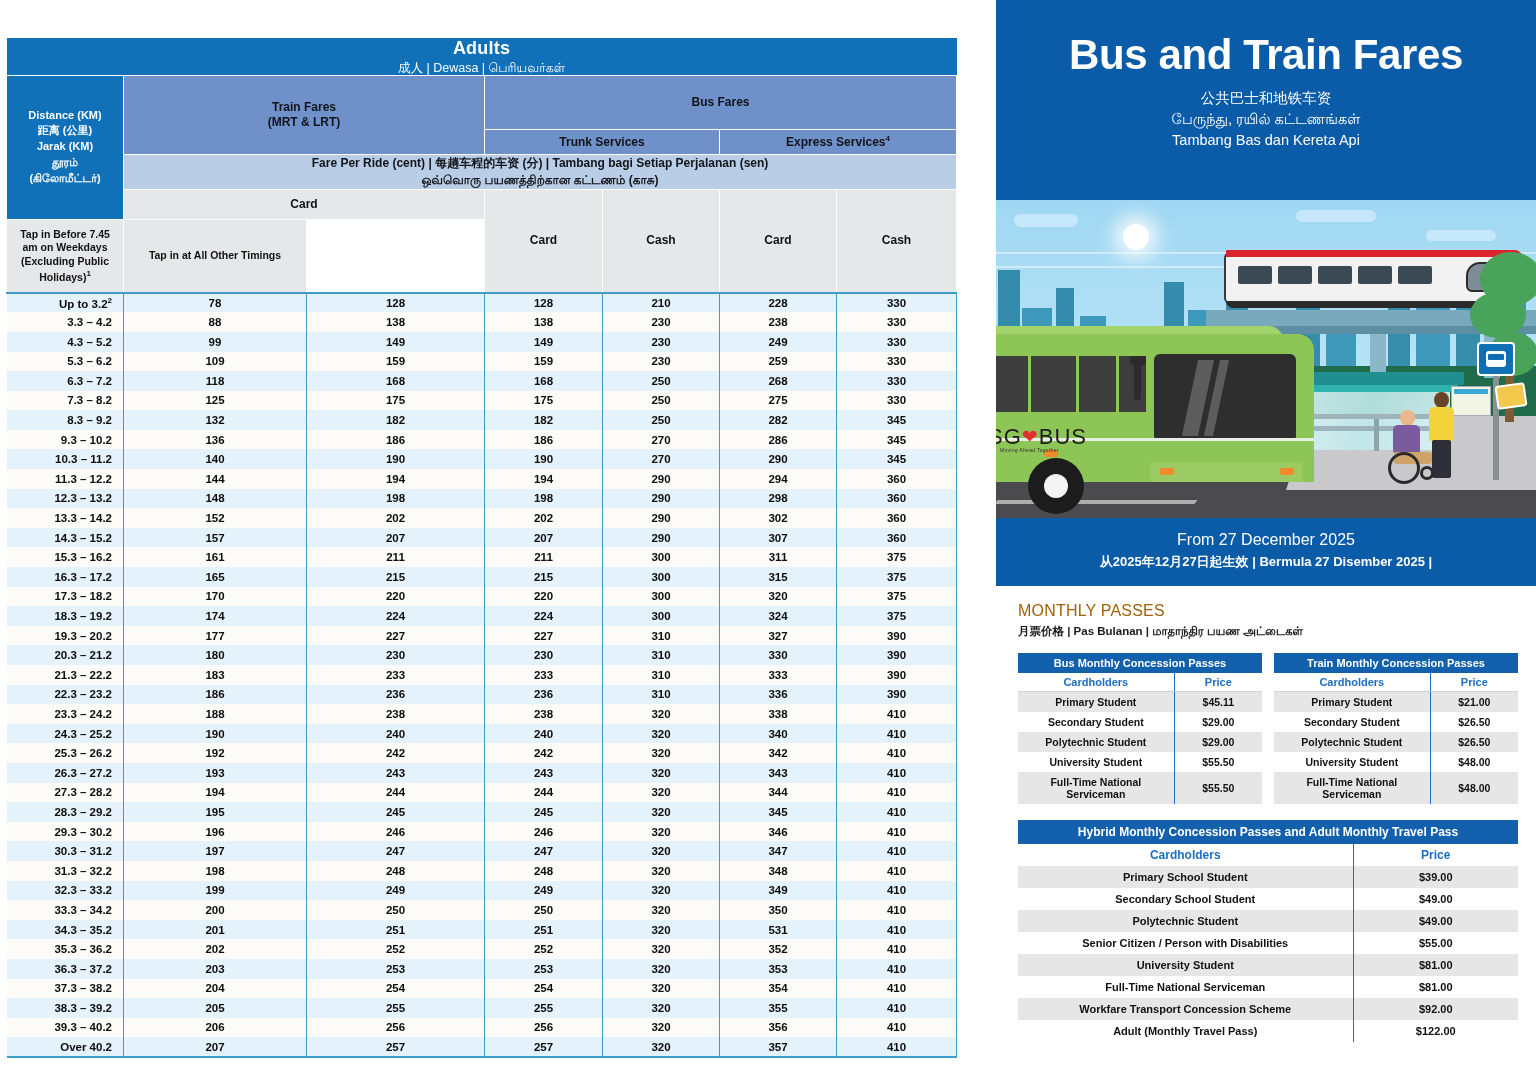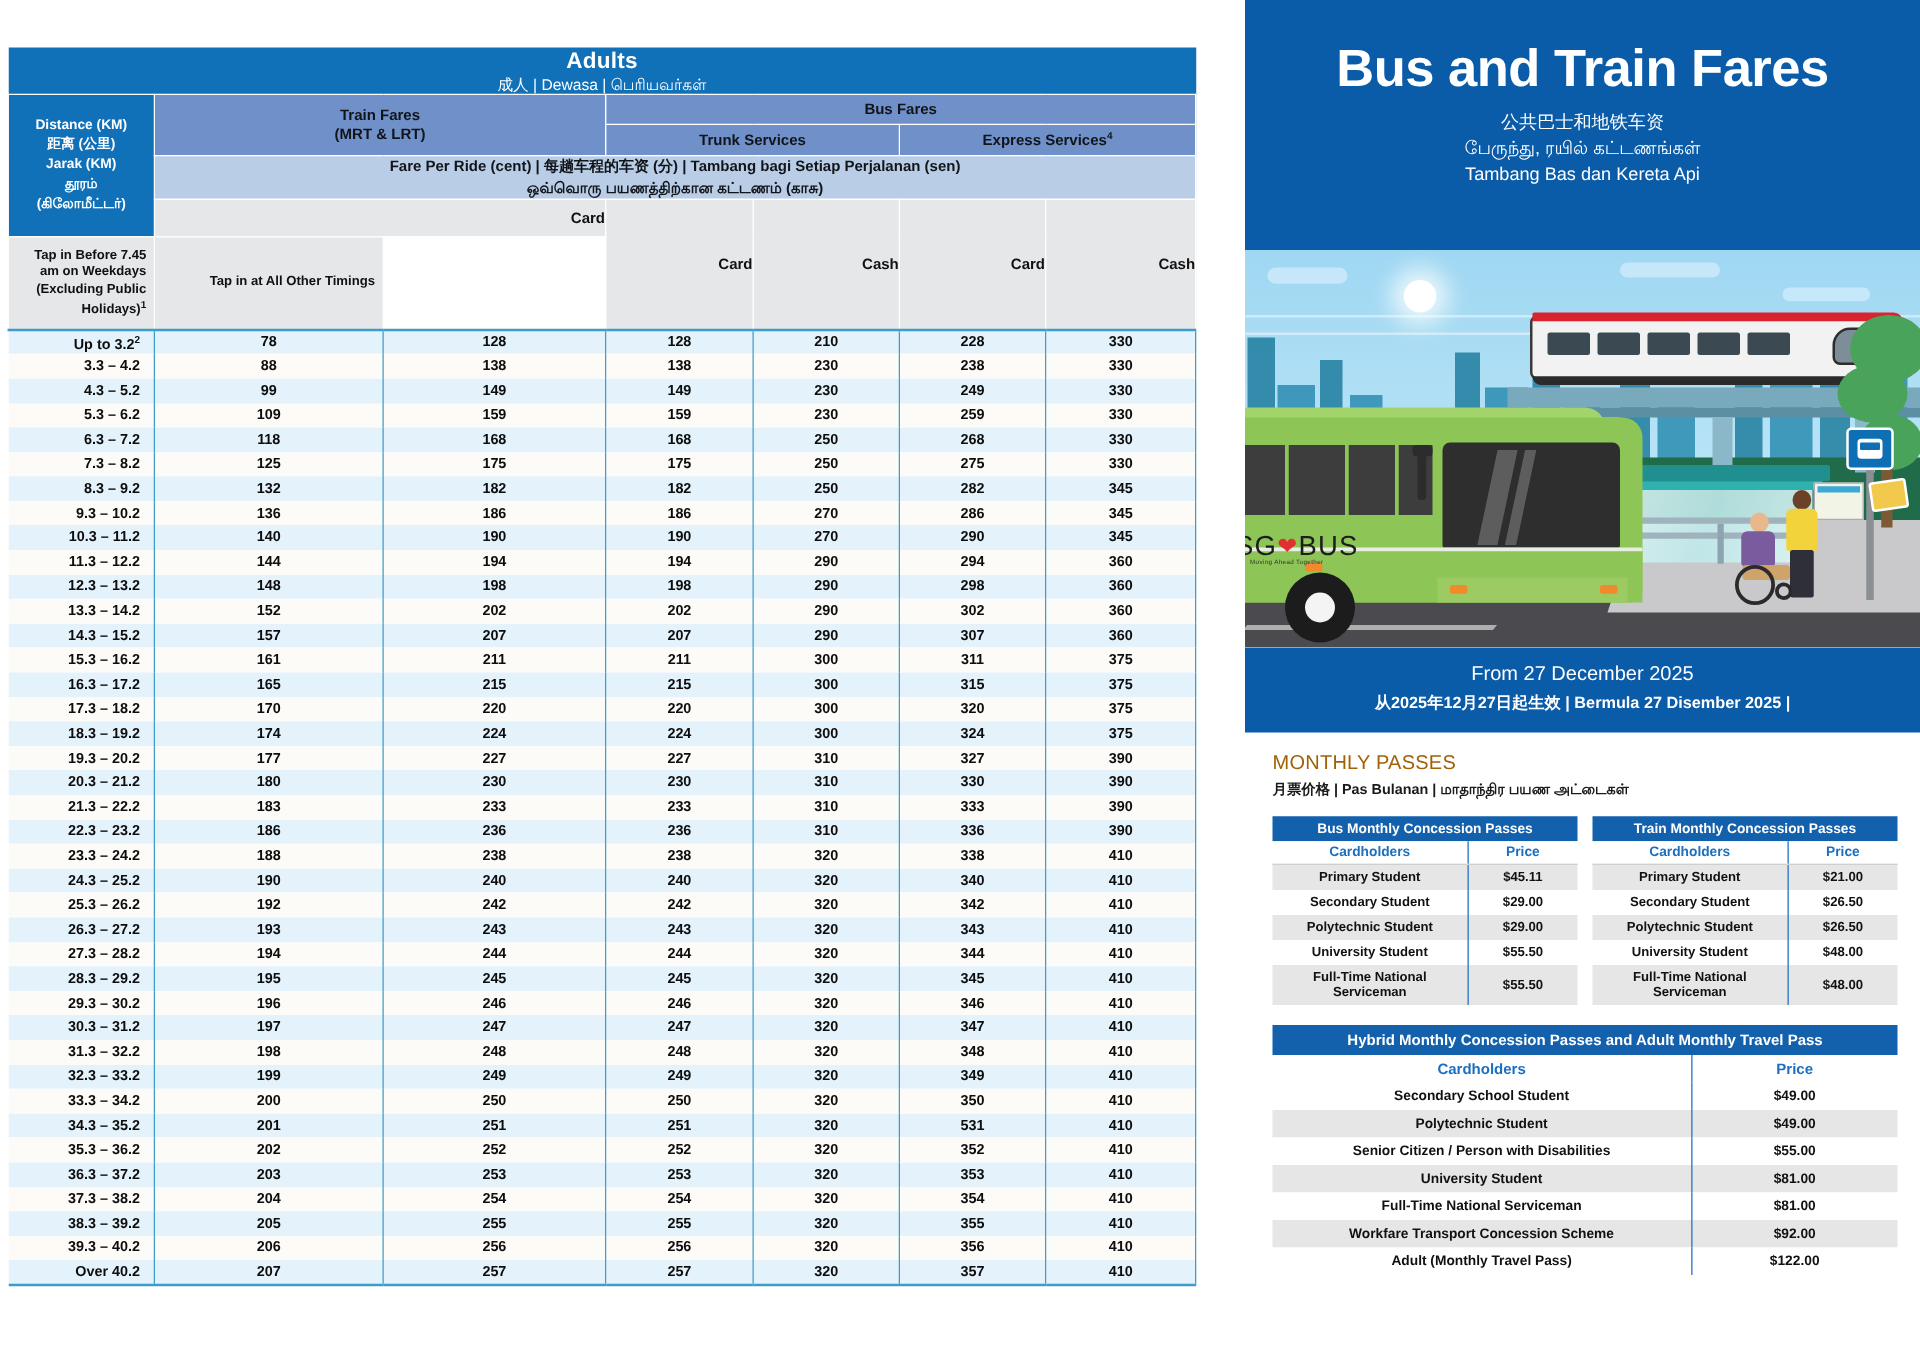--- a/index.html
+++ b/index.html
@@ -26,21 +26,21 @@
   .hdr-adults .t2 { font-size:12.5px; font-weight:normal; margin-top:2px; }
 
   .dist-cell {
     background:#1070b8; color:#fff; text-align:center; vertical-align:middle;
     font-size:11px; line-height:1.45; border:1px solid #ffffff;
   }
   .band-mid { background:#6f90c8; text-align:center; font-size:12px; font-weight:bold;
               color:#11151a; border:1px solid #ffffff; line-height:1.25; padding:7px 2px; }
   .band-light { background:#b9cde6; text-align:center; font-size:12px; font-weight:bold;
               color:#11151a; border:1px solid #ffffff; line-height:1.4; padding:6px 4px; }
-  .band-grey { background:#e6e7e8; text-align:right; font-size:12px; font-weight:bold;
+  .band-grey { background:#e6e7e8; text-align:center; font-size:12px; font-weight:bold;
               color:#111; border:1px solid #ffffff; padding:6px 3px; line-height:1.25; }
   .band-grey.sm { font-size:10.5px; font-weight:bold; line-height:1.3; padding:8px 6px; }
 
   tbody tr.r td { font-size:11.5px; text-align:center; color:#0d0d0d; font-weight:bold;
                   height:19.6px; border-left:1px solid #3e9ccb; border-right:1px solid #3e9ccb; }
   tbody tr.r td.dcol { border-left:none; border-right:1px solid #3e9ccb; padding-right:11px; text-align:right; }
   tbody tr.odd td { background:#e3f2fb; }
   tbody tr.even td { background:#fdfbf7; }
   tbody tr.first td { border-top:2px solid #3e9ccb; }
   tbody tr.last td { border-bottom:2px solid #3e9ccb; }
@@ -201,21 +201,21 @@
             <div>Distance (KM)</div>
             <div>距离 (公里)</div>
             <div>Jarak (KM)</div>
             <div>தூரம்</div>
             <div>(கிலோமீட்டர்)</div>
           </th>
           <th colspan="2" rowspan="2" class="band-mid">
             <div>Train Fares</div>
             <div>(MRT &amp; LRT)</div>
           </th>
-          <th colspan="4" class="band-mid" style="padding:4px 0;">Bus Fares</th>
+          <th colspan="4" class="band-mid" style="padding:19px 0;">Bus Fares</th>
         </tr>
         <tr>
           <th colspan="2" class="band-mid" style="padding:4px 0;">Trunk Services</th>
           <th colspan="2" class="band-mid" style="padding:4px 0;">
             <span>Express Services</span><sup>4</sup>
           </th>
         </tr>
         <tr>
           <th colspan="6" class="band-light">
             <div>Fare Per Ride (cent) | 每趟车程的车资 (分) | Tambang bagi Setiap Perjalanan (sen)</div>
@@ -811,20 +811,24 @@
           <thead>
             <tr>
                 <th colspan="2" class="cap">Hybrid Monthly Concession Passes and Adult Monthly Travel Pass</th>
               </tr>
             <tr>
               <th class="ch">Cardholders</th>
               <th class="ch vdiv">Price</th>
             </tr>
           </thead>
           <tbody id="hybrid-body">
+              <tr class="z">
+                <td>Primary School Student</td>
+                <td class="vdiv">$39.00</td>
+              </tr>
               <tr class="w">
                 <td>Secondary School Student</td>
                 <td class="vdiv">$49.00</td>
               </tr>
               <tr class="z">
                 <td>Polytechnic Student</td>
                 <td class="vdiv">$49.00</td>
               </tr>
               <tr class="w">
                 <td>Senior Citizen / Person with Disabilities</td>

